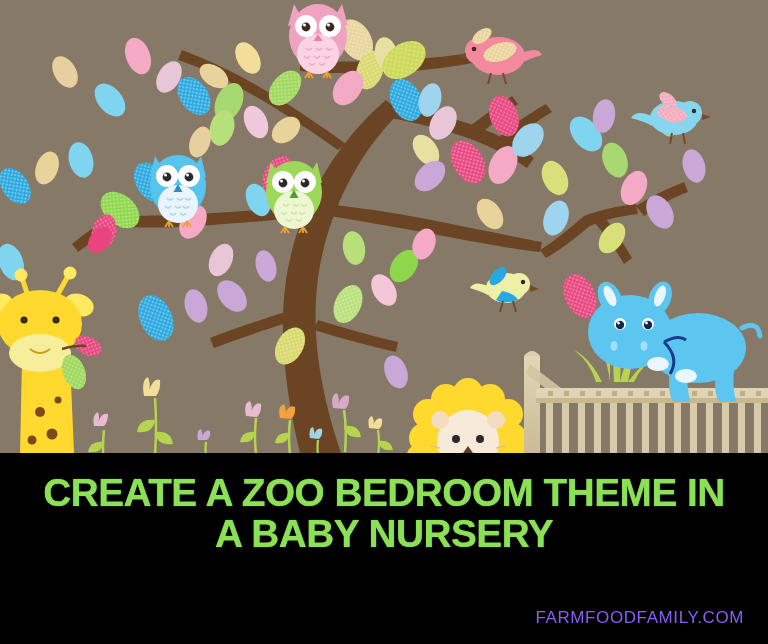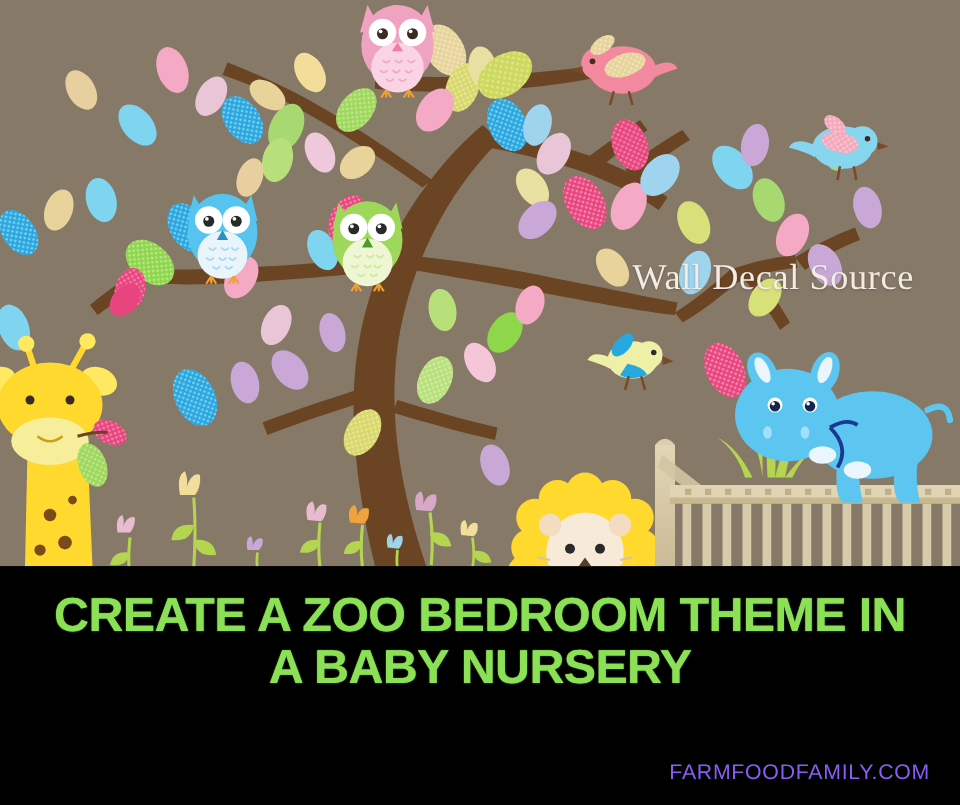--- a/index.html
+++ b/index.html
@@ -642,21 +642,20 @@
         </g>
 
         <g transform="translate(206,442)">
           <path d="M0 0 q-1 8 0 12" stroke="#b5d44f" stroke-width="2.2" fill="none"></path>
           <path d="M-8 -2 q-2 -10 3 -11 q2 5 1 8 q3 -8 8 -6 q1 6 -3 9 Z" fill="#c9a8d8"></path>
         </g>
       </g>
       </g>
     </svg>
 
-    <div class="wm">Wall Decal Source</div>
   </div>
 
   <div id="caption">
     <div id="caption-text">
       <span class="l1">CREATE A ZOO BEDROOM THEME IN</span>
       <span class="l2">A BABY NURSERY</span>
     </div>
     <div id="footer">FARMFOODFAMILY.COM</div>
   </div>
 

